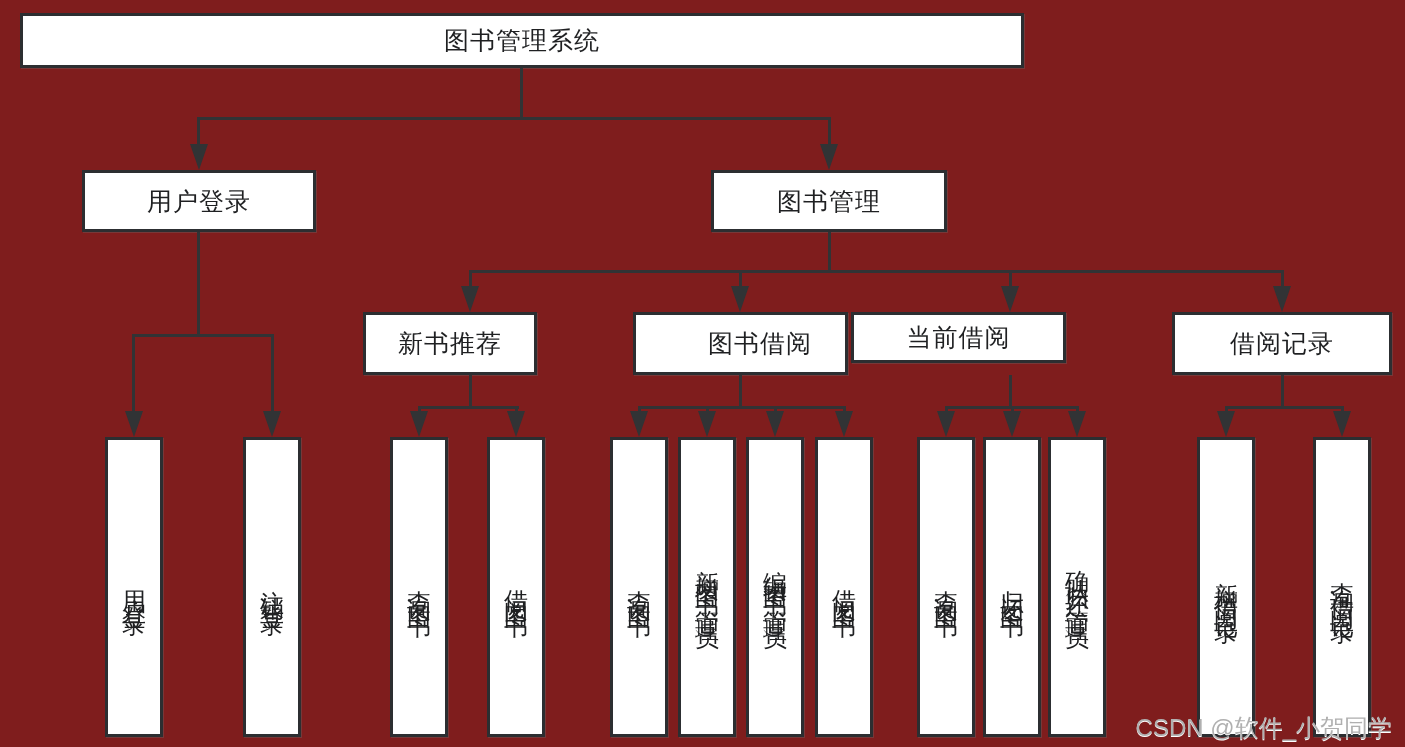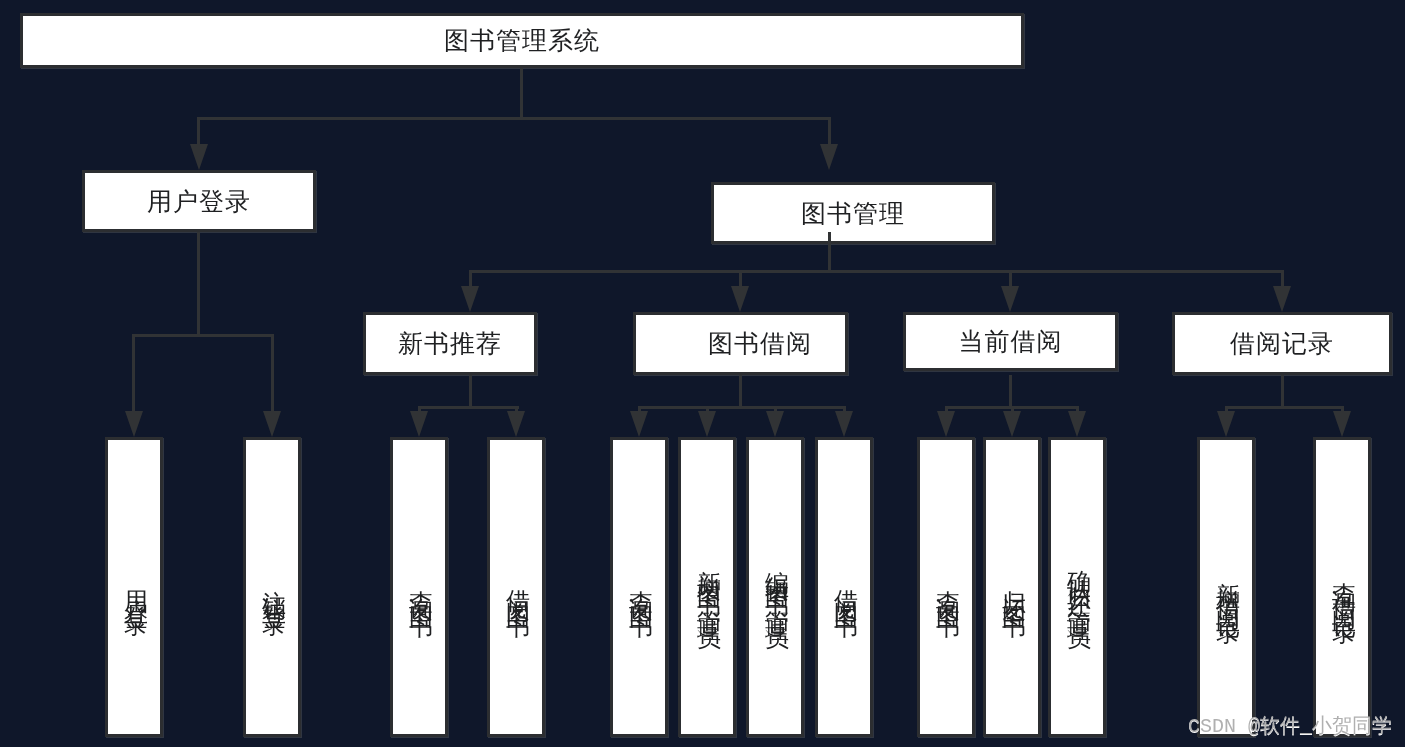--- a/index.html
+++ b/index.html
@@ -1,63 +1,63 @@
 <!DOCTYPE html>
 <html><head>
 <meta charset="utf-8">
 <style>
   html,body{margin:0;padding:0;background:#ffffff;}
   .canvas{
-    position:relative;width:1405px;height:747px;background:#0f172a;overflow:hidden;
-    font-family:Liberation Mono, monospace;color:#1f2022;
+    position:relative;width:1405px;height:747px;background:#7f1d1d;overflow:hidden;
+    font-family:Liberation Sans, sans-serif;color:#1f2022;
   }
   .box{
     position:absolute;box-sizing:border-box;background:#ffffff;
     border:3px solid #2c2e31;display:flex;align-items:center;justify-content:center;
     box-shadow:1px 1px 0 rgba(110,110,110,.35);
   }
   .hlabel{font-size:25px;letter-spacing:1px;white-space:nowrap;}
   .vlabel{
     writing-mode:vertical-rl;text-orientation:mixed;
     font-size:24px;letter-spacing:8px;line-height:1;white-space:nowrap;
   }
   .line{position:absolute;background:#313335;}
   .arrow{
     position:absolute;width:0;height:0;
     border-left:9px solid transparent;border-right:9px solid transparent;
     border-top:26px solid #313335;
   }
   .watermark{
-    position:absolute;top:712px;right:13px;font-size:20px;color:#b0b0b0;
+    position:absolute;top:712px;right:13px;font-size:24px;color:#b0b0b0;
     white-space:nowrap;z-index:5;text-shadow:0 1px 0 #ffffff;
   }
 </style>
 </head>
 <body>
 
 <div class="canvas">
 
   <div class="box" style="left:20px;top:13px;width:1004px;height:55px;">
     <span class="hlabel">图书管理系统</span>
   </div>
 
   <div class="box" style="left:82px;top:170px;width:234px;height:62px;">
     <span class="hlabel">用户登录</span>
   </div>
-  <div class="box" style="left:711px;top:170px;width:284px;height:62px;margin-top:12px;">
+  <div class="box" style="left:711px;top:170px;width:236px;height:62px;">
     <span class="hlabel">图书管理</span>
   </div>
 
   <div class="box" style="left:363px;top:312px;width:174px;height:63px;">
     <span class="hlabel">新书推荐</span>
   </div>
   <div class="box" style="left:633px;top:312px;width:215px;height:63px;padding-left:39px;">
     <span class="hlabel">图书借阅</span>
   </div>
-  <div class="box" style="left:903px;top:312px;width:215px;height:59px;">
+  <div class="box" style="left:851px;top:312px;width:215px;height:51px;">
     <span class="hlabel">当前借阅</span>
   </div>
   <div class="box" style="left:1172px;top:312px;width:220px;height:63px;">
     <span class="hlabel">借阅记录</span>
   </div>
 
   <div class="box" style="left:105px;top:437px;width:58px;height:300px;">
     <span class="vlabel">用户登录</span>
   </div>
   <div class="box" style="left:243px;top:437px;width:58px;height:300px;">

